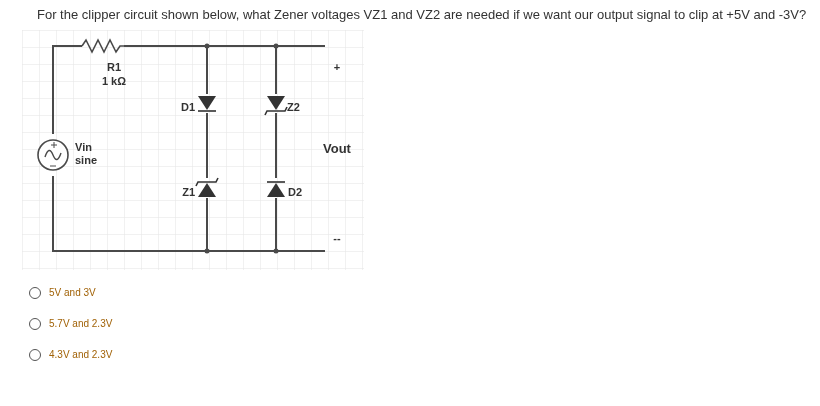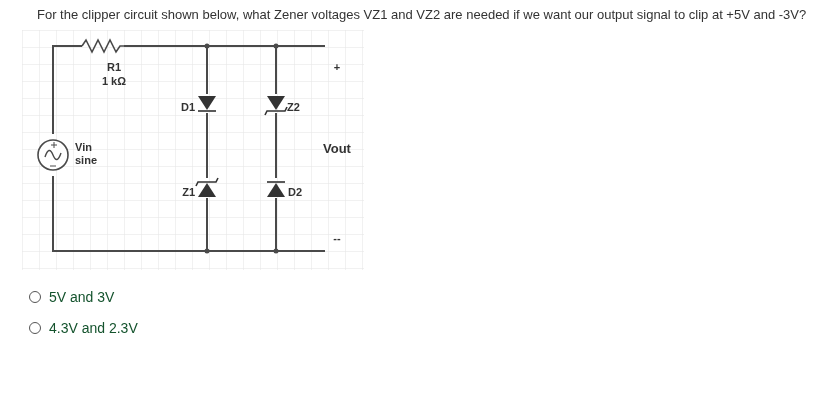--- a/index.html
+++ b/index.html
@@ -9,22 +9,22 @@
   }
   .question {
     position: absolute; left: 15px; top: 7px; font-size: 13px; color: #333; letter-spacing: 0;
     white-space: nowrap;
     margin-left: 22px;
   }
   .circuit { position: absolute; left: 22px; top: 30px; width: 342px; height: 240px; }
   .circuit svg { display: block; }
   .options { position: absolute; left: 29px; top: 287px; }
   .option {
-    display: flex; align-items: center; height: 20px; margin-bottom: 11px; cursor: pointer;
-    font-size: 14px; color: #14532d;
+    display: flex; height: 20px; margin-bottom: 11px; cursor: pointer;
+    font-size: 10px; color: #a16207;
   }
   .radio {
     width: 12px; height: 12px; border: 1px solid #555; border-radius: 50%; box-sizing: border-box;
     margin-right: 8px; background: #fff; flex: 0 0 auto;
   }
   .lbl { font-family: "Liberation Sans", sans-serif; font-weight: bold; font-size: 11px; fill: #333; }
   .lblbig { font-family: "Liberation Sans", sans-serif; font-weight: bold; font-size: 13px; fill: #333; }
 </style>
 </head>
 <body>
@@ -107,15 +107,19 @@
   </svg>
 </div>
 
 <div class="options">
   <div class="option">
     <span class="radio"></span>
     <span>5V and 3V</span>
   </div>
   <div class="option">
     <span class="radio"></span>
+    <span>5.7V and 2.3V</span>
+  </div>
+  <div class="option">
+    <span class="radio"></span>
     <span>4.3V and 2.3V</span>
   </div>
 </div>
 
 </body></html>

